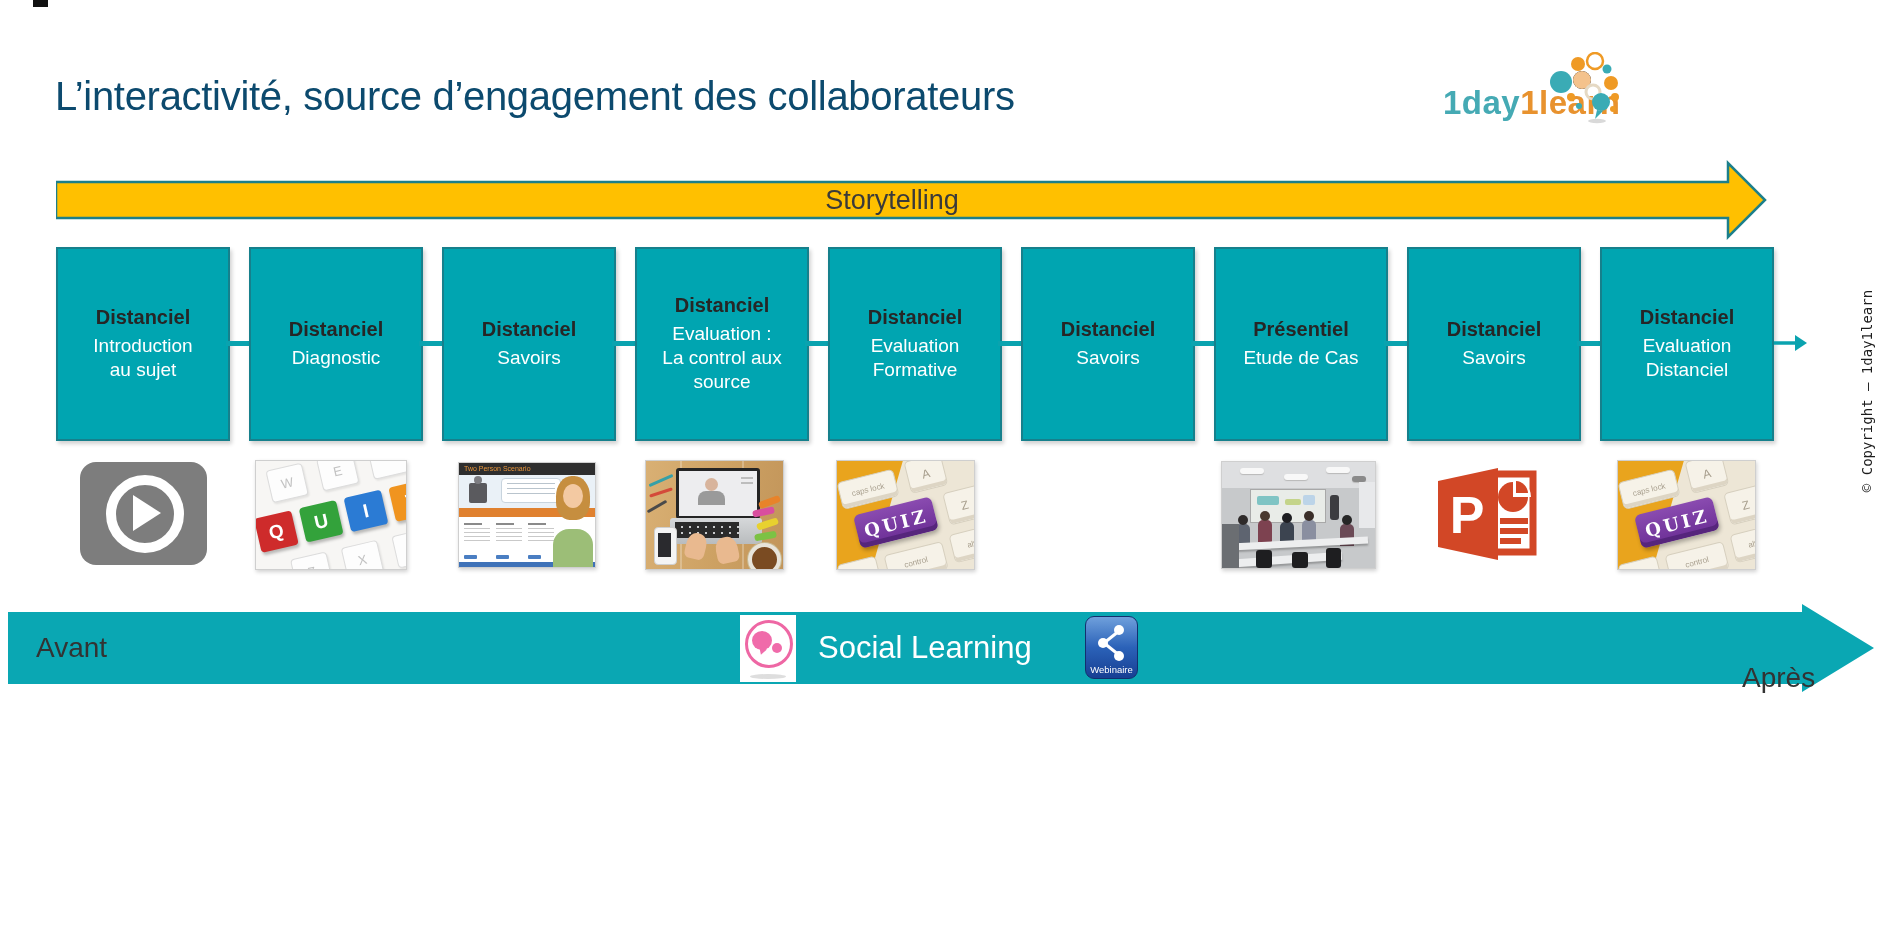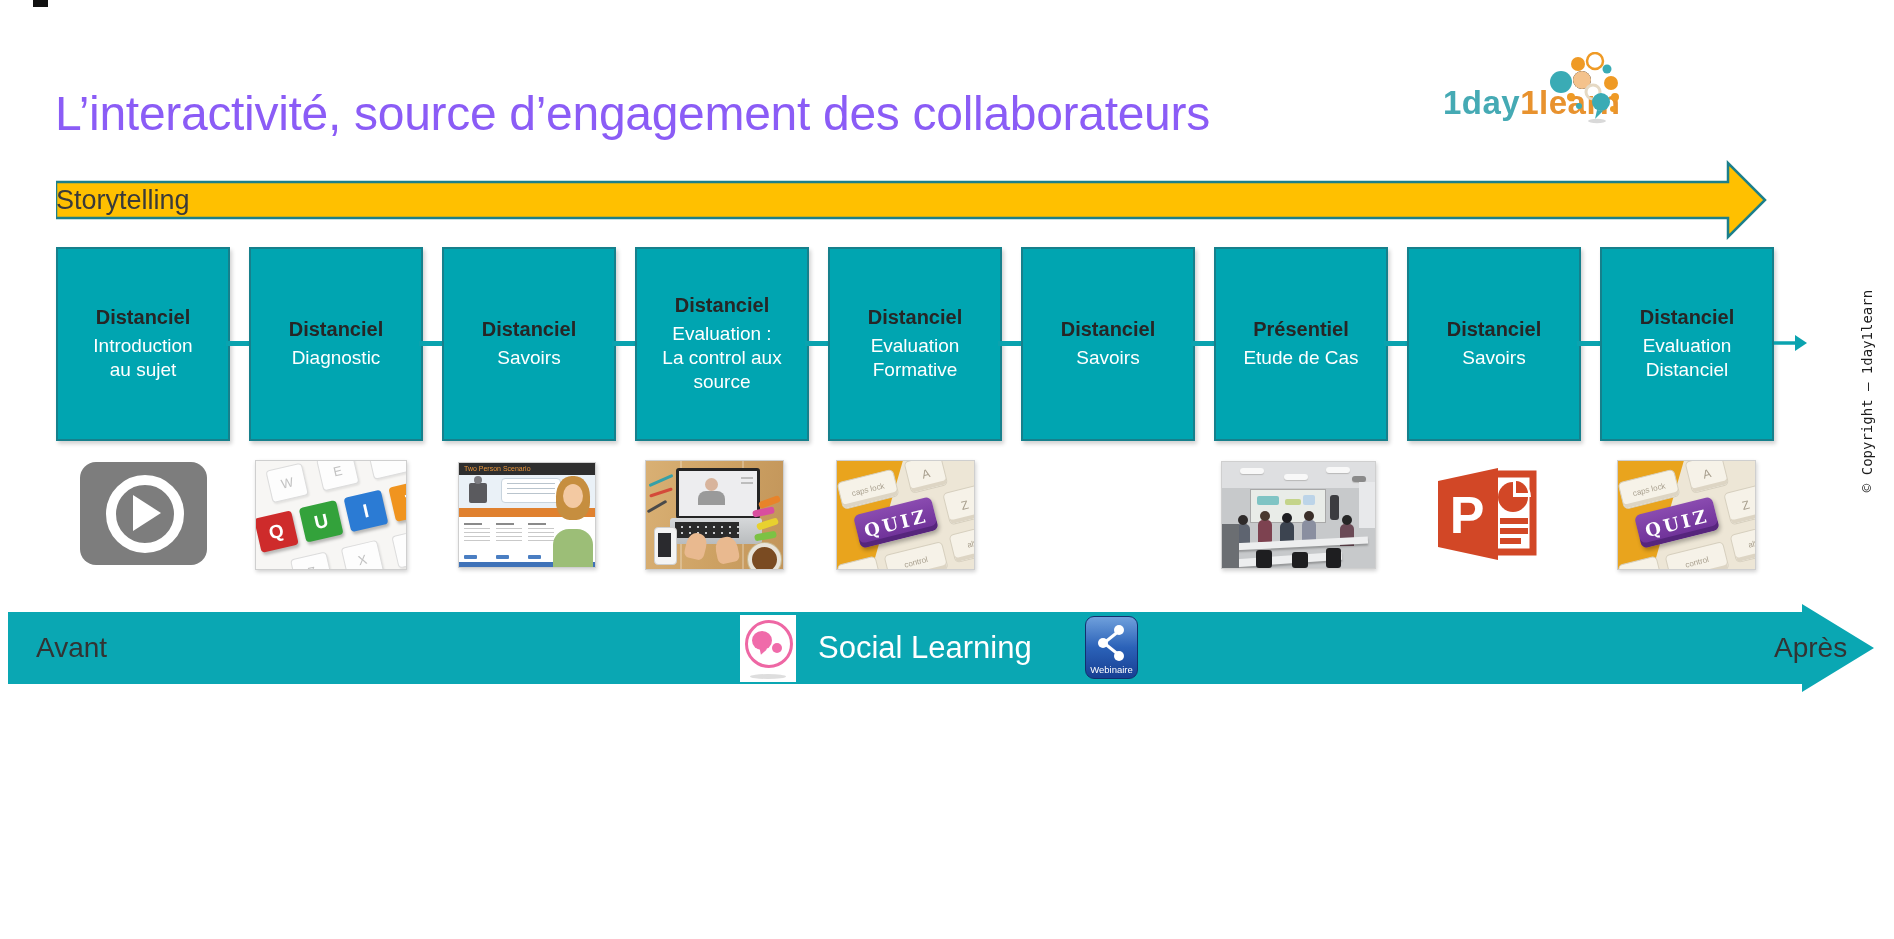--- a/index.html
+++ b/index.html
@@ -4,32 +4,32 @@
 <style>
   html,body{margin:0;padding:0;background:#fff;}
   #slide{position:relative;width:1894px;height:939px;background:#ffffff;overflow:hidden;
          font-family:"Liberation Sans",sans-serif;}
   .abs{position:absolute;}
 
   
   .edge-artifact{left:33px;top:0;width:15px;height:7px;background:#111;}
 
   
-  .title{left:55px;top:74px;font-size:48px;letter-spacing:-0.3px;color:#8b5cf6;white-space:nowrap;margin-top:12px;}
+  .title{left:55px;top:74px;font-size:40px;letter-spacing:-0.3px;color:#0c4a6e;white-space:nowrap;}
 
   
   .logo{left:1443px;top:52px;width:230px;height:80px;}
   .logo-text{position:absolute;left:0;top:32px;font-size:33px;font-weight:600;letter-spacing:0.5px;white-space:nowrap;}
   .logo-teal{color:#45aab4;}
   .logo-orange{color:#e8922e;}
   .logo-bubbles{position:absolute;left:102px;top:0;}
 
   
   .story-svg{left:56px;top:160px;}
-  .story-label{left:56px;top:182px;width:1672px;height:37px;line-height:37px;text-align:left;
+  .story-label{left:56px;top:182px;width:1672px;height:37px;line-height:37px;text-align:center;
                font-size:27px;color:#3a3a3a;}
 
   
   .timeline{left:56px;top:247px;width:1714px;height:194px;}
   .step-box{position:absolute;top:0;width:166px;height:190px;background:#00a5b1;border:2px solid #16808c;
             box-shadow:2px 3px 4px rgba(0,0,0,0.18);display:flex;flex-direction:column;
             justify-content:center;align-items:center;text-align:center;padding:0 2px;box-sizing:content-box;}
   .step-mode{font-weight:bold;font-size:20px;color:#262626;margin-bottom:5px;}
   .step-line{font-size:19px;color:#ffffff;line-height:1.27;}
   .connector{position:absolute;top:94px;width:23px;height:5px;background:#0aa3af;}
@@ -121,21 +121,21 @@
   .cl-table{position:absolute;background:#edeeef;box-shadow:0 2px 2px rgba(0,0,0,0.25);}
   .cl-chair{position:absolute;background:#1e1e20;border-radius:3px;}
   .cl-cab{position:absolute;left:0;bottom:0;width:17px;height:44px;background:#6b6e72;}
 
   
   .icon-ppt{left:1434px;top:461px;width:108px;height:105px;}
 
   
   .bottombar-svg{left:8px;top:604px;}
   .avant{left:36px;top:630px;font-size:28px;color:#333;height:36px;line-height:36px;}
-  .apres{left:1742px;top:630px;font-size:28px;color:#333;height:36px;line-height:36px;margin-left:32px;}
+  .apres{left:1742px;top:660px;font-size:28px;color:#333;height:36px;line-height:36px;}
   .social-label{left:818px;top:627px;font-size:31px;color:#ffffff;height:42px;line-height:42px;}
   .social-tile{left:740px;top:615px;width:56px;height:67px;background:#fff;}
   .sb-ring{position:absolute;left:5px;top:5px;width:42px;height:42px;border:3px solid #ee67a4;border-radius:50%;}
   .sb-b1{position:absolute;left:12px;top:16px;width:20px;height:19px;background:#f06baa;border-radius:50%;}
   .sb-b1t{position:absolute;left:18px;top:33px;width:0;height:0;border-left:4px solid transparent;
           border-right:4px solid transparent;border-top:7px solid #f06baa;transform:rotate(18deg);}
   .sb-b2{position:absolute;left:32px;top:28px;width:10px;height:10px;background:#f06baa;border-radius:50%;}
   .sb-shadow{position:absolute;left:10px;top:59px;width:36px;height:5px;background:#dedede;border-radius:50%;}
   .partager{left:1085px;top:616px;width:53px;height:63px;border-radius:9px;border:1px solid #12306e;
             background:linear-gradient(180deg,#6fa0dc 0%,#2b62b8 50%,#173f93 100%);box-sizing:border-box;}

